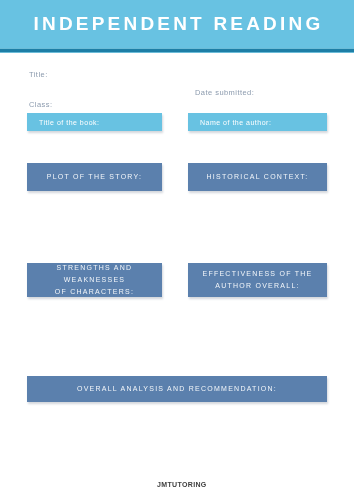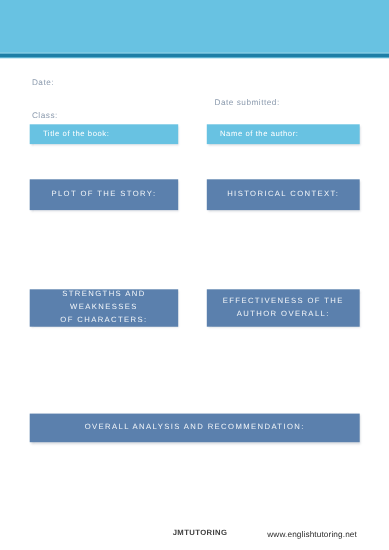--- a/index.html
+++ b/index.html
@@ -147,24 +147,25 @@
     letter-spacing: 0.1px;
     white-space: nowrap;
   }
 </style>
 </head>
 <body>
 
 <div class="page">
 
   <div class="header-band"></div>
+  <div class="header-title">INDEPENDENT READING</div>
   <div class="header-rule-outer"></div>
   <div class="header-rule-inner"></div>
 
-  <div class="meta-label meta-name">Date:</div>
+  <div class="meta-label meta-name">Title:</div>
   <div class="meta-label meta-class">Class:</div>
   <div class="meta-label meta-date">Date submitted:</div>
 
   <div class="box box-light box-title">
     <span>Title of the book:</span>
   </div>
 
   <div class="box box-light box-author">
     <span>Name of the author:</span>
   </div>
@@ -189,15 +190,14 @@
       <span class="line">EFFECTIVENESS OF THE</span>
       <span class="line">AUTHOR OVERALL:</span>
     </span>
   </div>
 
   <div class="box box-dark box-overall">
     <span class="lines">OVERALL ANALYSIS AND RECOMMENDATION:</span>
   </div>
 
   <div class="footer-brand">JMTUTORING</div>
-  <div class="footer-url">www.englishtutoring.net</div>
 
 </div>
 
 </body></html>

